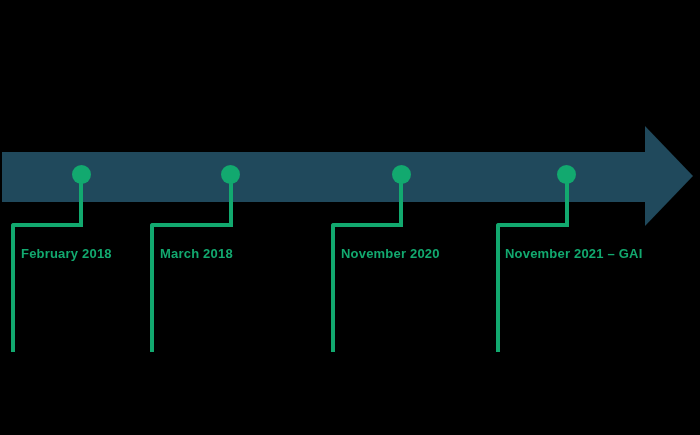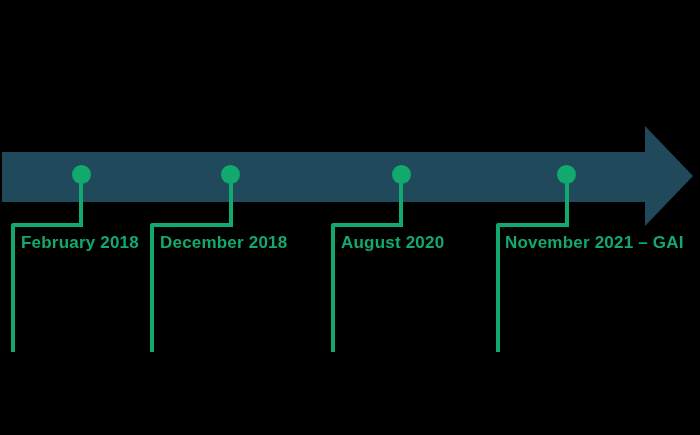--- a/index.html
+++ b/index.html
@@ -56,23 +56,23 @@
     position: absolute;
     top: 223px;
     height: 129px;
     box-sizing: border-box;
     border-top: 4px solid var(--accent, #12A96F);
     border-left: 4px solid var(--accent, #12A96F);
     border-top-left-radius: 3px;
   }
   .event-label {
     position: absolute;
-    top: 233px;
+    top: 246px;
     color: var(--accent, #12A96F);
-    font-size: 17px;
+    font-size: 13px;
     font-weight: 700;
     letter-spacing: 0.2px;
     white-space: nowrap;
   }
 
   
   .e1 .dot { left: 72px; }   .e1 .stem { left: 79px; }
   .e1 .bracket { left: 11px; width: 72px; }
   .e1 .event-label { left: 21px; }
 
@@ -100,28 +100,28 @@
     <div class="stem"></div>
     <div class="bracket"></div>
     <div class="dot"></div>
     <div class="event-label">February 2018</div>
   </div>
 
   <div class="event e2">
     <div class="stem"></div>
     <div class="bracket"></div>
     <div class="dot"></div>
-    <div class="event-label">December 2018</div>
+    <div class="event-label">March 2018</div>
   </div>
 
   <div class="event e3">
     <div class="stem"></div>
     <div class="bracket"></div>
     <div class="dot"></div>
-    <div class="event-label">August 2020</div>
+    <div class="event-label">November 2020</div>
   </div>
 
   <div class="event e4">
     <div class="stem"></div>
     <div class="bracket"></div>
     <div class="dot"></div>
     <div class="event-label">November 2021 – GAI</div>
   </div>
 
 </div>

